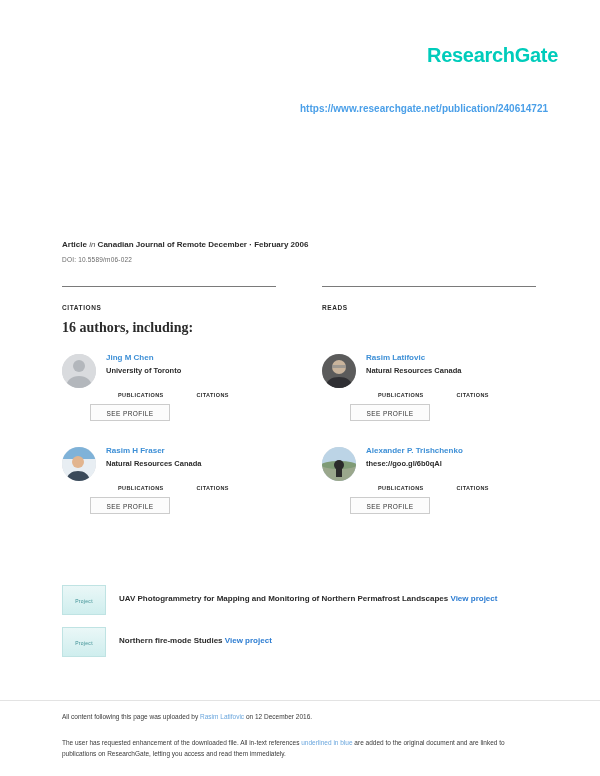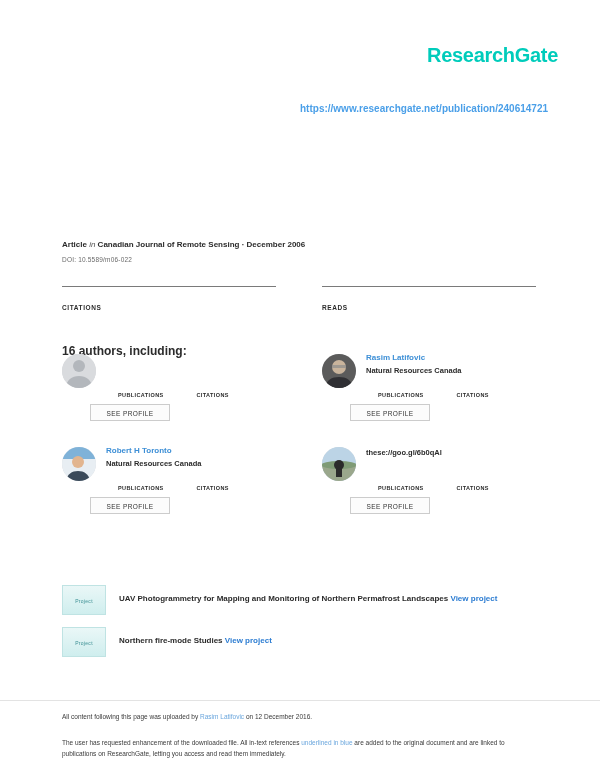--- a/index.html
+++ b/index.html
@@ -45,22 +45,22 @@
   .stat{position:absolute;top:286px;}
   .stat .rule{
     height:1px;background:#7a7a7a;width:214px;margin-bottom:5px;
   }
   .stat .num{font-size:10px;font-weight:bold;color:#111;height:12px;line-height:12px;}
   .stat .cap{font-size:6.5px;font-weight:bold;color:#2b2b2b;letter-spacing:.6px;}
   #stat-citations{left:62px;}
   #stat-reads{left:322px;}
   
   .authors-head{
-    position:absolute;left:62px;top:344px;
-    font-size:12px;font-weight:bold;color:#2b2b2b;
+    position:absolute;left:62px;top:320px;
+    font-size:14px;font-weight:bold;color:#2b2b2b;font-family:Liberation Serif, serif;
   }
   .author{position:absolute;width:230px;height:88px;}
   #author-0{left:62px;top:352px;}
   #author-1{left:322px;top:352px;}
   #author-2{left:62px;top:445px;}
   #author-3{left:322px;top:445px;}
   .avatar{
     position:absolute;left:0;top:2px;
     width:34px;height:34px;border-radius:50%;
     overflow:hidden;background:#d7d9dc;
@@ -127,23 +127,23 @@
 <div class="page">
   <div class="sheet">
 
     <div class="brand">ResearchGate</div>
 
     <a class="doi-link" href="#">https://www.researchgate.net/publication/240614721</a>
 
     <div class="meta">
       <span class="lbl">Article</span>
       <span class="ital">in</span>
-      <span class="jrn">Canadian Journal of Remote Sensing</span>
+      <span class="jrn">Canadian Journal of Remote December</span>
       <span class="jrn">·</span>
-      <span class="jrn">December 2006</span>
+      <span class="jrn">February 2006</span>
     </div>
     <div class="doi-line">DOI: 10.5589/m06-022</div>
 
     <div class="stat" id="stat-citations">
       <div class="rule"></div>
       <div class="num"></div>
       <div class="cap">CITATIONS</div>
     </div>
     <div class="stat" id="stat-reads">
       <div class="rule"></div>
@@ -154,20 +154,24 @@
     <div class="authors-head">16 authors, including:</div>
 
     <div class="author" id="author-0">
       <div class="avatar">
         <svg width="34" height="34" viewBox="0 0 34 34">
           <rect width="34" height="34" fill="#d9dbde"></rect>
           <circle cx="17" cy="12" r="6" fill="#b3b7bc"></circle>
           <path d="M4 34c0-8 6-12 13-12s13 4 13 12z" fill="#b3b7bc"></path>
         </svg>
       </div>
+      <div class="a-body">
+        <div class="a-name">Jing M Chen</div>
+        <div class="a-aff">University of Toronto</div>
+      </div>
       <div class="a-stats">
         <div class="a-stat">
           <div class="n"></div>
           <div class="c">PUBLICATIONS</div>
         </div>
         <div class="a-stat">
           <div class="n"></div>
           <div class="c">CITATIONS</div>
         </div>
       </div>
@@ -203,21 +207,21 @@
     <div class="author" id="author-2">
       <div class="avatar">
         <svg width="34" height="34" viewBox="0 0 34 34">
           <rect width="34" height="34" fill="#e8eef3"></rect>
           <rect y="0" width="34" height="12" fill="#7fb2d8"></rect>
           <circle cx="16" cy="15" r="6" fill="#e2b58f"></circle>
           <path d="M4 34c1-7 6-10 12-10s11 3 12 10z" fill="#3b4a5a"></path>
         </svg>
       </div>
       <div class="a-body">
-        <div class="a-name">Robert H Toronto</div>
+        <div class="a-name">Rasim H Fraser</div>
         <div class="a-aff">Natural Resources Canada</div>
       </div>
       <div class="a-stats">
         <div class="a-stat">
           <div class="n"></div>
           <div class="c">PUBLICATIONS</div>
         </div>
         <div class="a-stat">
           <div class="n"></div>
           <div class="c">CITATIONS</div>
@@ -230,20 +234,21 @@
       <div class="avatar">
         <svg width="34" height="34" viewBox="0 0 34 34">
           <rect width="34" height="34" fill="#bcd4e6"></rect>
           <rect y="18" width="34" height="16" fill="#9aa78c"></rect>
           <ellipse cx="17" cy="18" rx="18" ry="4" fill="#7f9b76"></ellipse>
           <circle cx="17" cy="18" r="5" fill="#2b2b2b"></circle>
           <rect x="14" y="20" width="6" height="10" fill="#2b2b2b"></rect>
         </svg>
       </div>
       <div class="a-body">
+        <div class="a-name">Alexander P. Trishchenko</div>
         <div class="a-aff">these://goo.gl/6b0qAl</div>
       </div>
       <div class="a-stats">
         <div class="a-stat">
           <div class="n"></div>
           <div class="c">PUBLICATIONS</div>
         </div>
         <div class="a-stat">
           <div class="n"></div>
           <div class="c">CITATIONS</div>

